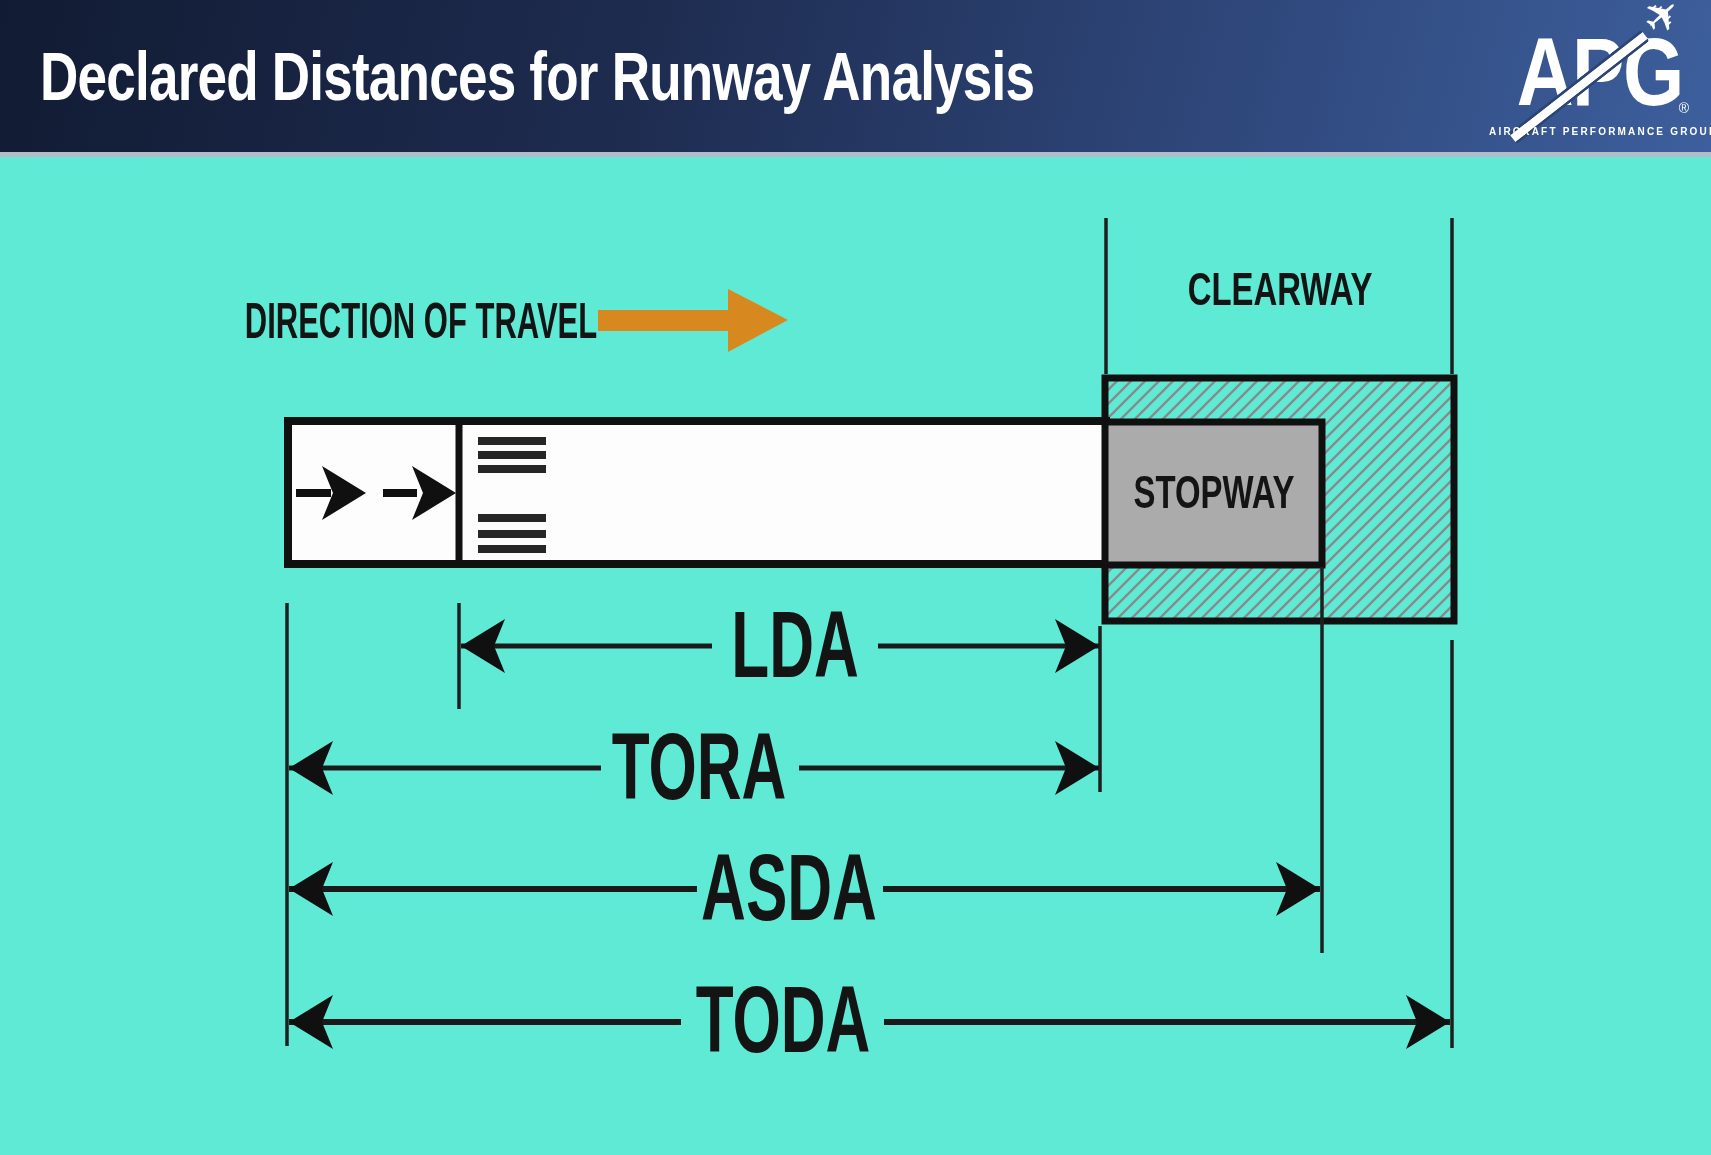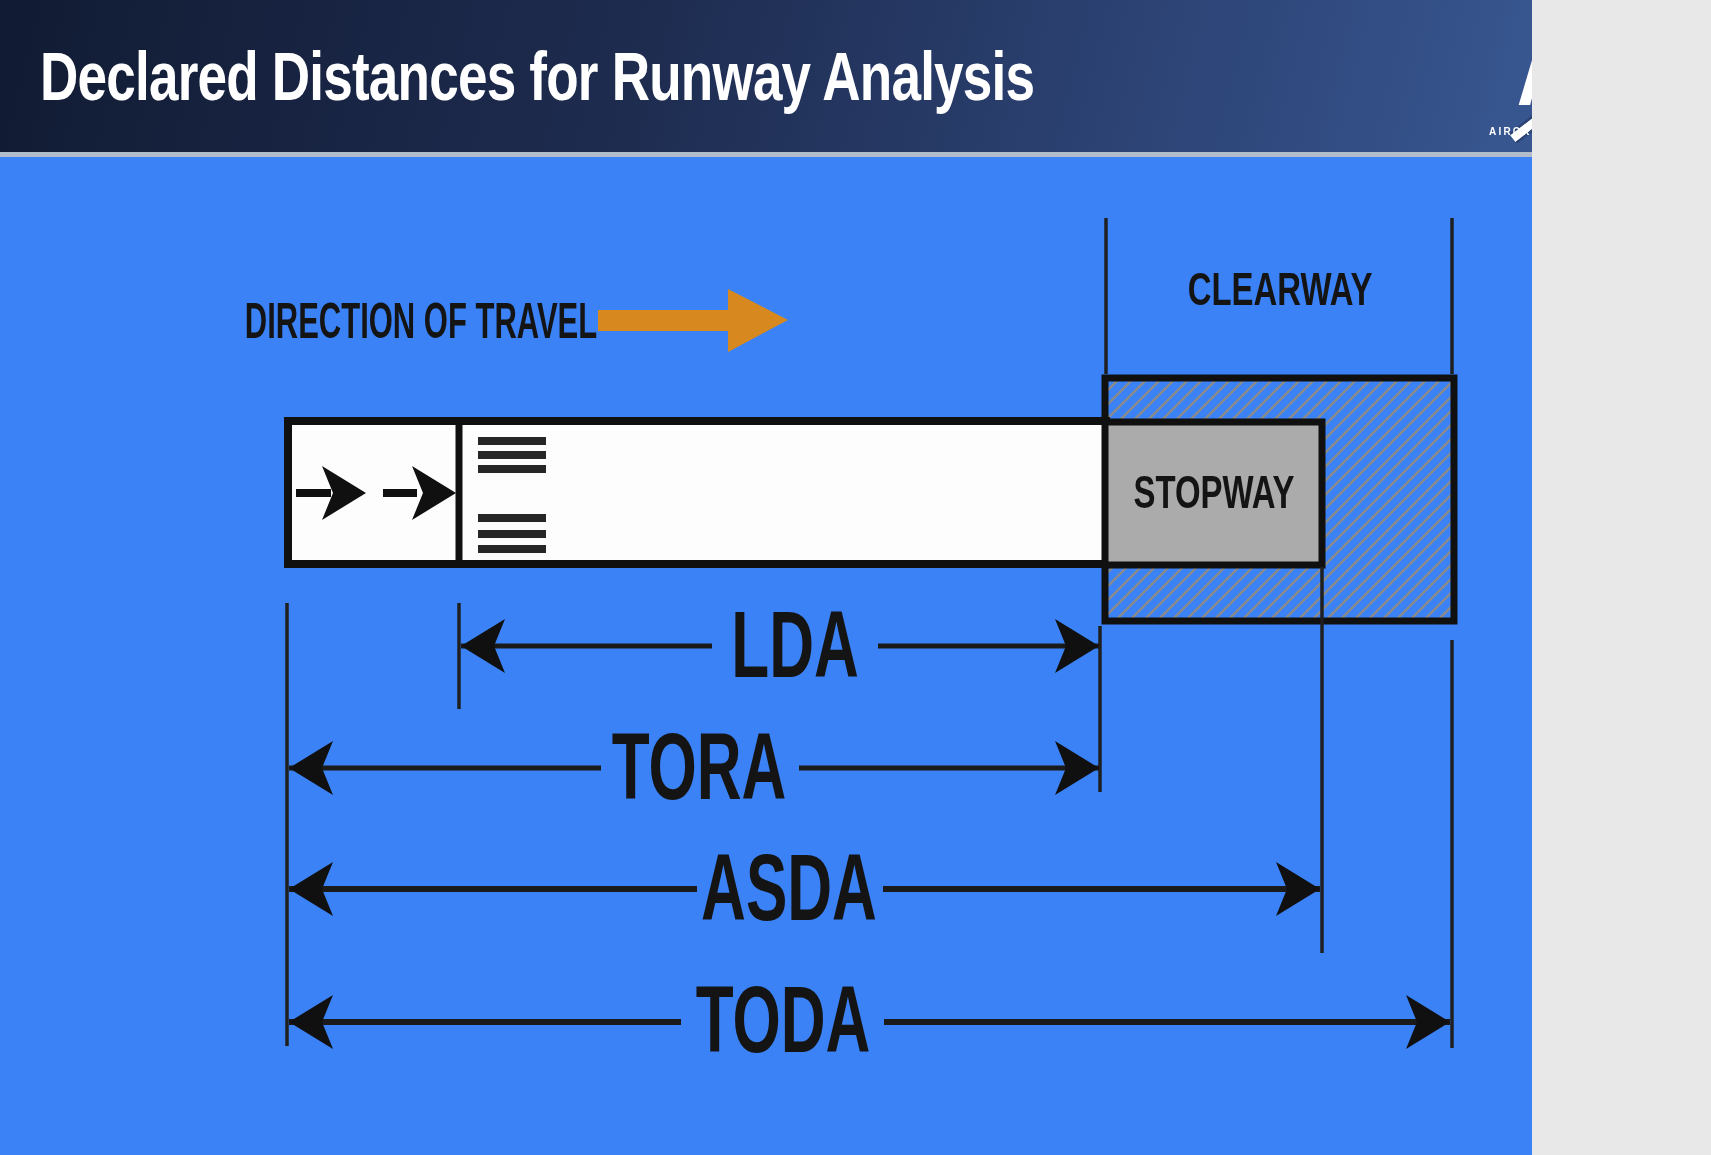--- a/index.html
+++ b/index.html
@@ -1,18 +1,18 @@
 <!DOCTYPE html>
 <html><head>
 <meta charset="utf-8">
 <style>
   html,body { margin:0; padding:0; background:#e8e8e8; }
   .slide {
-    position:relative; width:1532px; height:1155px;
-    background:#3b82f6; overflow:hidden;
+    position:relative; width:1711px; height:1155px;
+    background:#5eead4; overflow:hidden;
     font-family:"Liberation Sans", sans-serif;
   }
 
   
   .header {
     position:absolute; left:0; top:0; width:1711px; height:152px;
     background:linear-gradient(104deg,#111b33 0%,#1e2c50 38%,#2e4679 70%,#3d5f9d 100%);
     border-bottom:5px solid #b3bccb;
     display:flex; align-items:center;
   }

